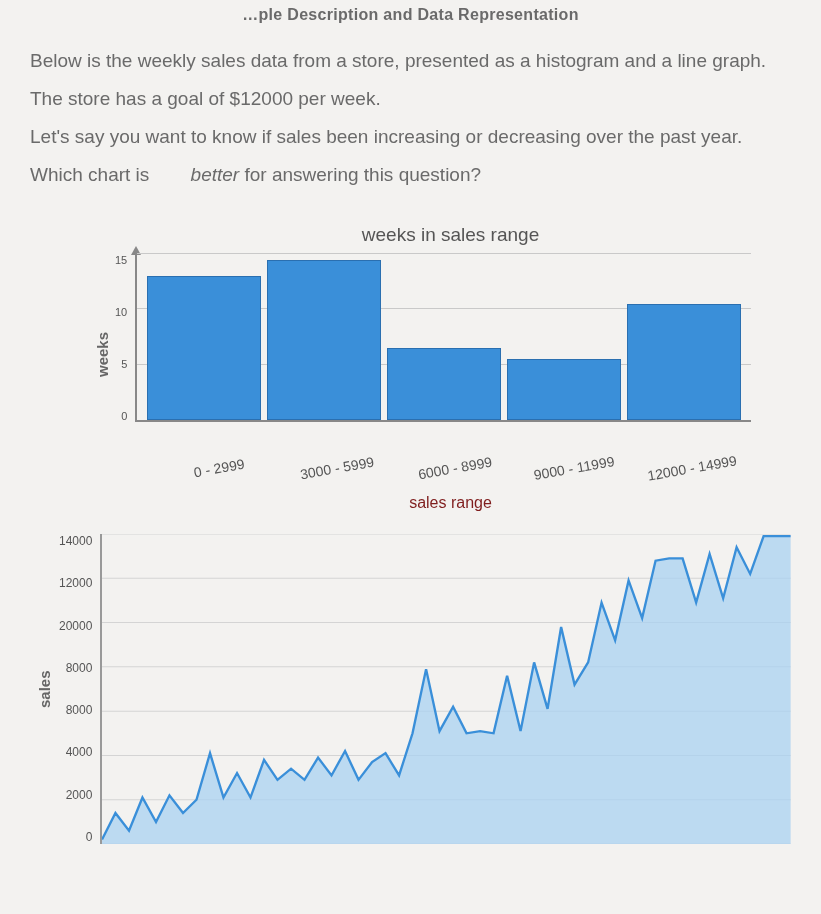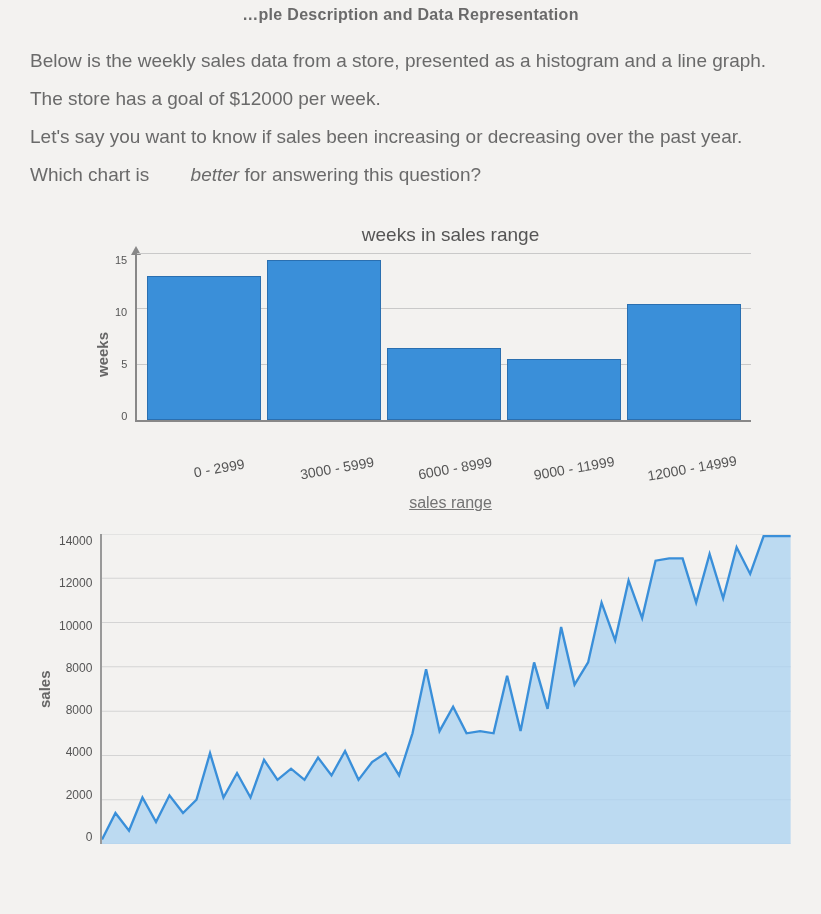--- a/index.html
+++ b/index.html
@@ -103,24 +103,23 @@
     flex: 1;
     text-align: center;
     font-size: 14px;
     color: #555;
     transform: rotate(-10deg);
     white-space: nowrap;
   }
   .x-axis-label {
     text-align: center;
     font-size: 16px;
-    color: #737373;
+    color: #7f1d1d;
     margin-top: 18px;
     padding-left: 80px;
-    text-decoration: underline;
   }
   
   .line-wrap { margin-top: 22px; display: flex; }
   .line-yaxis-label {
     writing-mode: vertical-rl;
     transform: rotate(180deg);
     text-align: center;
     font-size: 15px;
     font-weight: 700;
     color: #666;
@@ -190,21 +189,21 @@
       <div class="bar-label">12000 - 14999</div>
     </div>
   <div class="x-axis-label">sales range</div>
 </div>
 
 <div class="line-wrap">
   <div class="line-yaxis-label">sales</div>
   <div class="line-yticks" id="line-yticks">
       <div>14000</div>
       <div>12000</div>
-      <div>10000</div>
+      <div>20000</div>
       <div>8000</div>
       <div>8000</div>
       <div>4000</div>
       <div>2000</div>
       <div>0</div>
     </div>
   <div class="line-plot">
     <svg id="line-svg" viewBox="0 0 640 310" preserveAspectRatio="none">
         <line x1="0" x2="640" y1="310" y2="310" stroke="#d4d4d4" stroke-width="1"></line>
         <line x1="0" x2="640" y1="265.7142857142857" y2="265.7142857142857" stroke="#d4d4d4" stroke-width="1"></line>

